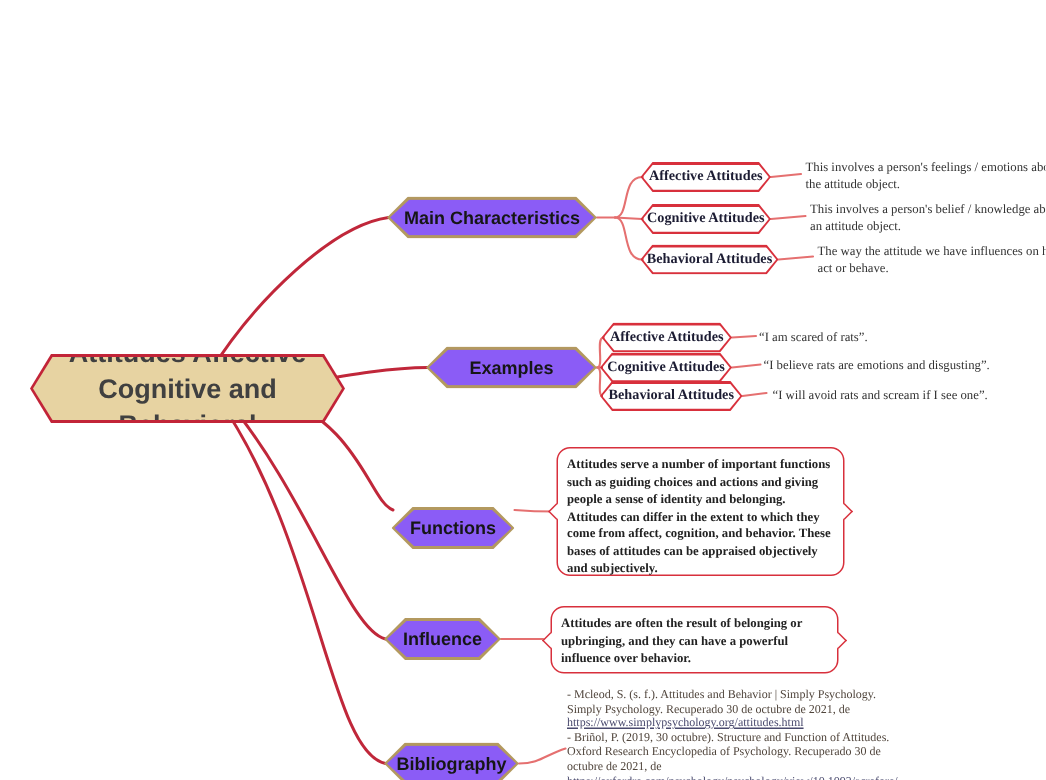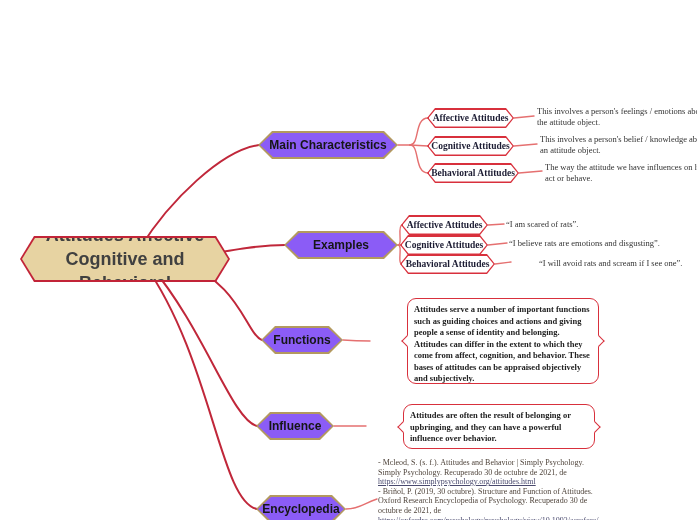--- a/index.html
+++ b/index.html
@@ -26,57 +26,57 @@
      clip-path:polygon(0 50%, 8px 0, calc(100% - 8px) 0, 100% 50%, calc(100% - 8px) 100%, 8px 100%);
      background:#d8303c; }
   .cap .shape-f { position:absolute; left:1.5px; top:1.5px; right:1.5px; bottom:1.5px;
      clip-path:polygon(0 50%, 7px 0, calc(100% - 7px) 0, 100% 50%, calc(100% - 7px) 100%, 7px 100%);
      background:#ffffff; display:flex; align-items:center; justify-content:center;
      font-family:"Liberation Serif", serif; font-weight:bold; font-size:9.5px; color:#1c1c33; white-space:nowrap; }
 
   
   .bubble { position:absolute; z-index:2; background:#fff; border:1.5px solid #d8303c;
      border-radius:9px; padding:5px 6px; font-family:"Liberation Serif", serif;
-     font-weight:bold; font-size:8.5px; line-height:11.5px; color:#222;margin-left:36px; }
+     font-weight:bold; font-size:8.5px; line-height:11.5px; color:#222; }
   .tip { position:absolute; width:8px; height:8px; background:#fff; z-index:3; }
   .tip-l { left:-5px; top:50%; margin-top:-4px; border-left:1.5px solid #d8303c; border-bottom:1.5px solid #d8303c; transform:rotate(45deg); }
   .tip-r { right:-5px; top:50%; margin-top:-4px; border-right:1.5px solid #d8303c; border-top:1.5px solid #d8303c; transform:rotate(45deg); }
 
   
   .note { position:absolute; z-index:2; font-family:"Liberation Serif", serif;
      font-size:8.5px; line-height:10.5px; color:#333333; }
   .quote { white-space:nowrap; }
 
   
   .bib { position:absolute; z-index:2; left:378px; top:458px; width:330px;
      font-family:"Liberation Serif", serif; font-size:8px; line-height:9.6px; color:#50453c; }
   .bib .bib-line { white-space:nowrap; }
   .bib .link { text-decoration:underline; color:#4a4a6e; cursor:pointer; }
 
   
   #n-central { left:20px;  top:236px; width:210px; height:46px; }
   #n-mainch  { left:258px; top:131px; width:140px; height:28px; }
   #n-examples{ left:284px; top:231px; width:114px; height:28px; }
-  #n-functions{ left:261px; top:326px; width:82px; height:28px; }
+  #n-functions{ left:261px; top:338px; width:82px; height:28px; }
   #n-influence{ left:256px; top:412px; width:78px; height:28px; }
   #n-biblio  { left:256px; top:495px; width:90px; height:28px; }
 
   #c-aff1 { left:427px; top:108px; width:87px; height:20px; }
   #c-cog1 { left:427px; top:136px; width:87px; height:20px; }
   #c-beh1 { left:427px; top:163px; width:92px; height:20px; }
   #c-aff2 { left:401px; top:215px; width:87px; height:20px; }
   #c-cog2 { left:400px; top:235px; width:88px; height:20px; }
   #c-beh2 { left:400px; top:254px; width:95px; height:20px; }
 
   #d-aff { left:537px; top:106px; width:176px; }
   #d-cog { left:540px; top:134px; width:172px; }
   #d-beh { left:545px; top:162px; width:184px; }
   #q-aff { left:506px; top:219px; }
   #q-cog { left:509px; top:238px; }
-  #q-beh { left:539px; top:258px;text-align:right; }
+  #q-beh { left:515px; top:258px;text-align:right; }
 
   #b-functions { left:371px; top:298px; width:192px; height:86px; }
   #b-influence { left:367px; top:404px; width:192px; height:45px; }
 </style>
 </head>
 <body>
 
 <div id="canvas">
 
   <svg id="wires" width="697" height="520" viewBox="0 0 697 520">
@@ -134,21 +134,21 @@
   </div>
   <div id="n-influence" class="hex tan">
     <div class="shape-b"></div>
     <div class="shape-f">
         <span>Influence</span>
       </div>
   </div>
   <div id="n-biblio" class="hex tan">
     <div class="shape-b"></div>
     <div class="shape-f">
-        <span>Encyclopedia</span>
+        <span>Bibliography</span>
       </div>
   </div>
 
   <div id="c-aff1" class="cap">
     <div class="shape-b"></div>
     <div class="shape-f">
         <span>Affective Attitudes</span>
       </div>
   </div>
   <div id="c-cog1" class="cap">

